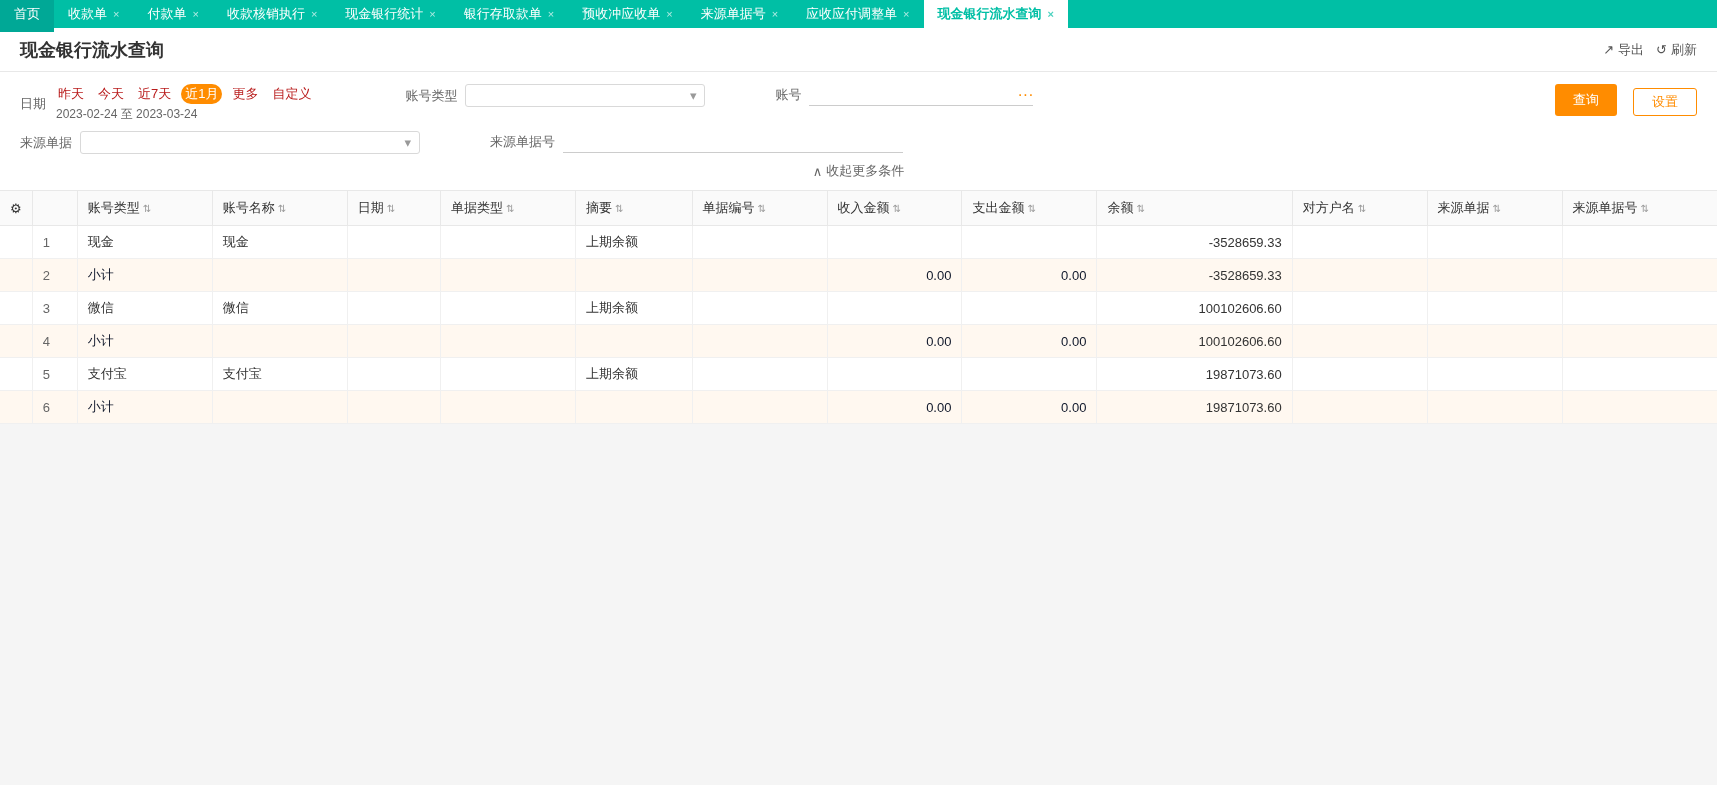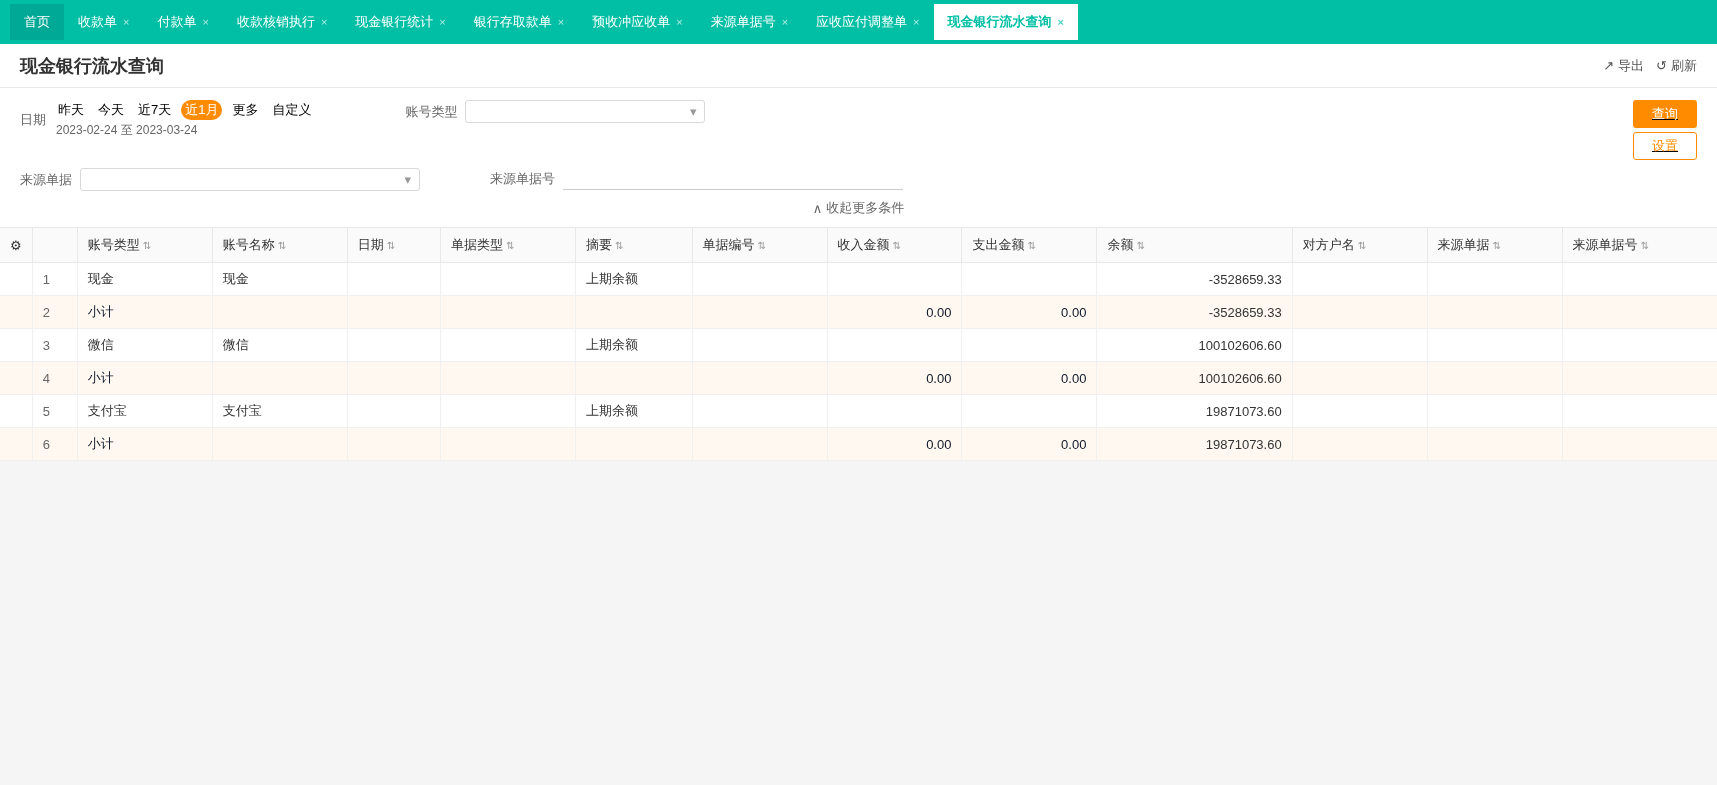--- a/index.html
+++ b/index.html
@@ -3,22 +3,22 @@
   <meta charset="utf-8">
   <style>
     * { box-sizing: border-box; margin: 0; padding: 0; font-family: 'Microsoft YaHei', Arial, sans-serif; font-size: 13px; }
     body { background: #f5f5f5; min-width: 1717px; }
 
     
     .top-nav {
       background: #00bfa5;
       display: flex;
       align-items: center;
-      height: 44px;
-      padding: 0 10px;
+      height: 28px;
+      padding: 0 0;
       text-align: right;
     }
     .nav-item {
       color: #fff;
       padding: 0 14px;
       height: 36px;
       line-height: 36px;
       cursor: pointer;
       white-space: nowrap;
       font-size: 13px;
@@ -91,21 +91,21 @@
       color: #666;
       white-space: nowrap;
       font-size: 13px;
     }
     .filter-date-options {
       display: flex;
       align-items: center;
       gap: 6px;
     }
     .date-opt {
-      color: #000000;
+      color: #b91c1c;
       cursor: pointer;
       font-size: 13px;
       padding: 1px 4px;
     }
     .date-opt.active {
       background: #ff8c00;
       color: #fff;
       border-radius: 10px;
       padding: 1px 4px;
     }
@@ -310,22 +310,29 @@
     </div>
 
     <div class="filter-item" style="margin-left: 60px;">
       <span class="filter-label">账号类型</span>
       <div class="filter-select" style="min-width: 240px;">
         <span></span>
         <span style="color:#999;">▾</span>
       </div>
     </div>
 
-
-    <div style="margin-left: auto; display: flex; flex-direction: column; gap: 0; text-decoration: underline;">
+    <div class="filter-item" style="margin-left: 40px;">
+      <span class="filter-label">账号</span>
+      <div style="display:flex; align-items:center; border-bottom: 1px solid #ccc; min-width: 200px;">
+        <input type="text" class="filter-input" style="border: none; outline: none; width: 180px;">
+        <span class="dots-btn">···</span>
+      </div>
+    </div>
+
+    <div style="margin-left: auto; display: flex; gap: 16px;">
       <button class="query-btn">查询</button>
       <button class="setting-btn">设置</button>
     </div>
   </div>
 
   <div class="filter-row">
     <div class="filter-item">
       <span class="filter-label">来源单据</span>
       <div class="filter-select" style="min-width: 340px;">
         <span></span>

